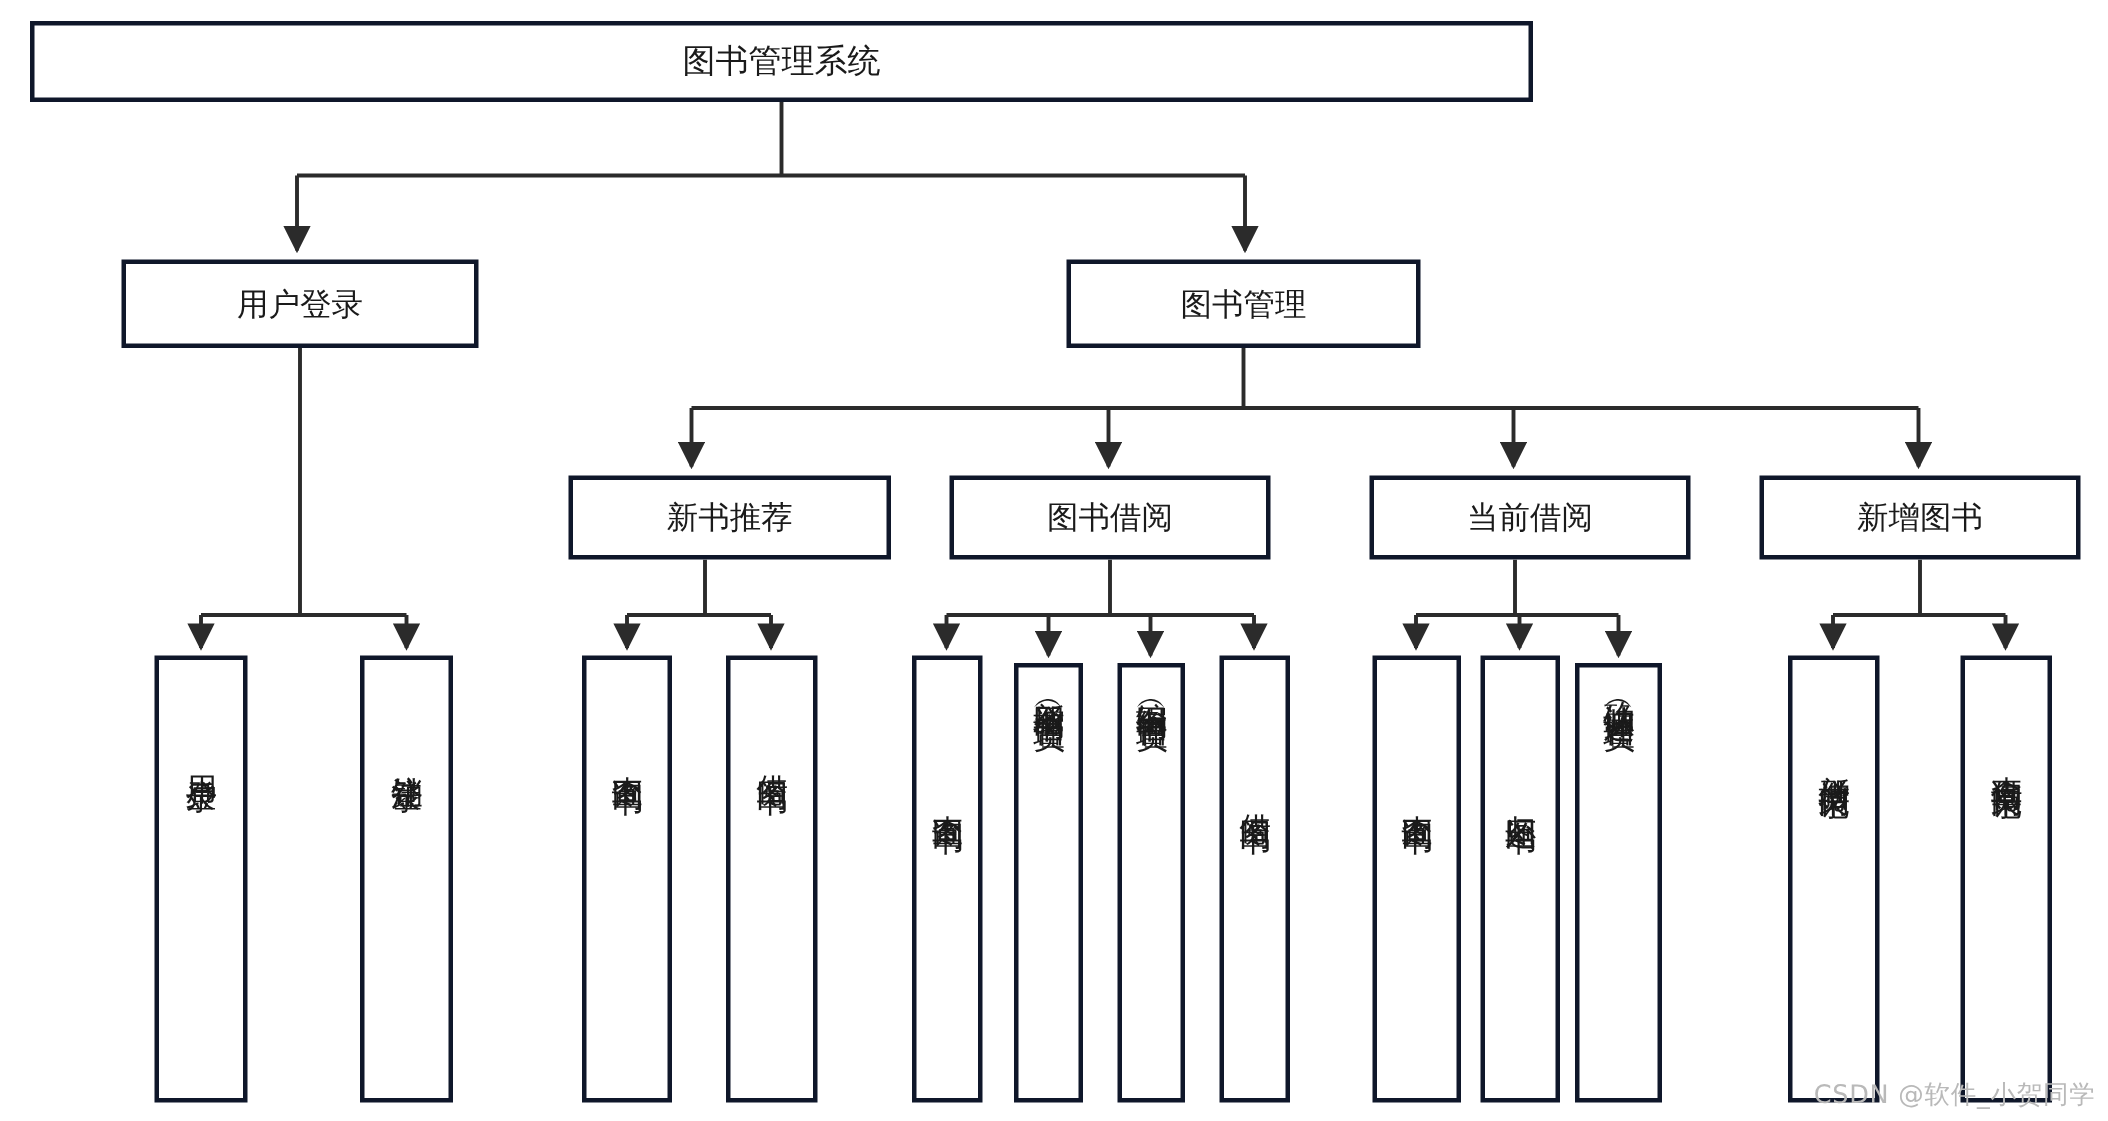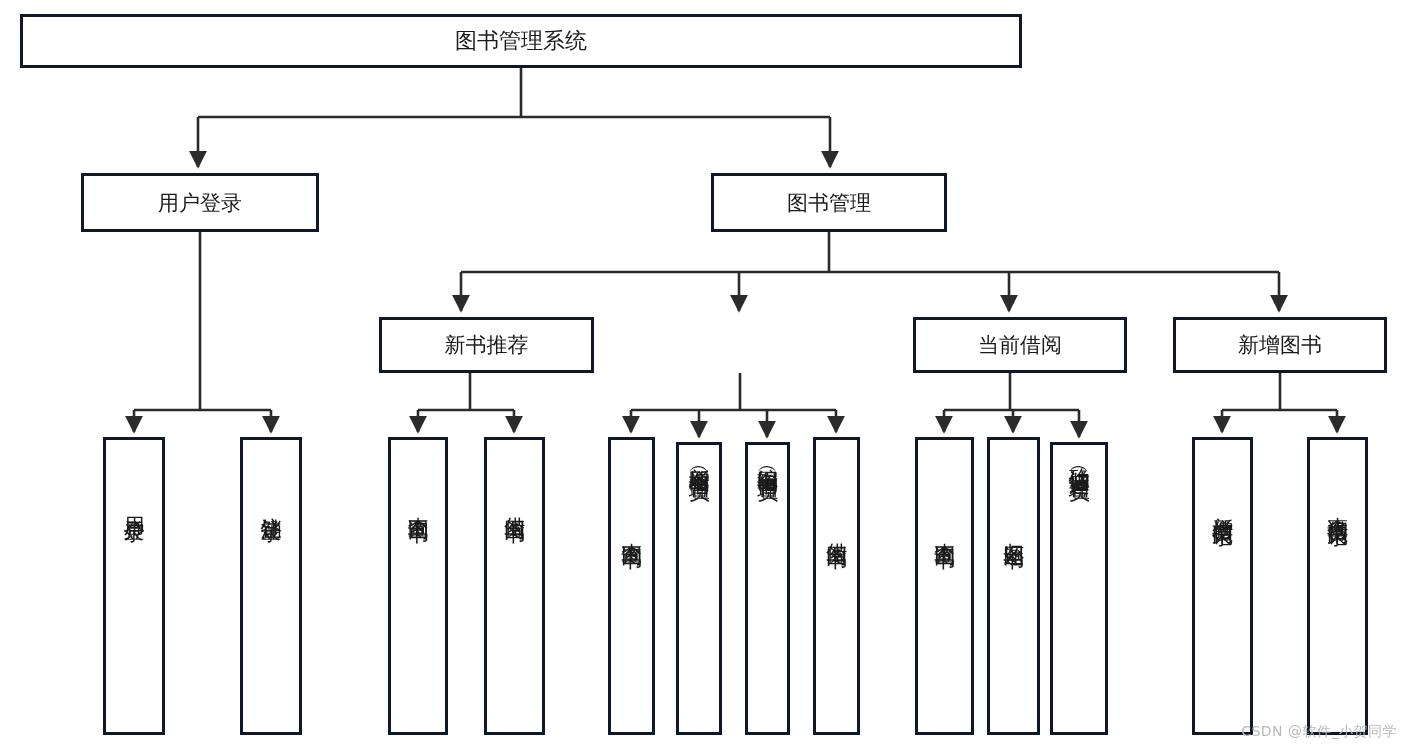--- a/index.html
+++ b/index.html
@@ -69,21 +69,21 @@
   .leaf.mid {
     padding-top: 60px;
   }
   .leaf.mid2 {
     padding-top: 86px;
   }
   .watermark {
     position: absolute;
     right: 8px;
     bottom: 6px;
-    font-size: 14px;
+    font-size: 17px;
     color: #b9b9b9;
     white-space: nowrap;
     letter-spacing: 0.5px;
   }
 </style>
 </head>
 <body>
 
 <div id="canvas">
 
@@ -144,20 +144,23 @@
   <div class="node level2" id="node-user-login" style="left: 81px; top: 173px; width: 238px; height: 59px;">
     <span>用户登录</span>
   </div>
   <div class="node level2" id="node-book-manage" style="left: 711px; top: 173px; width: 236px; height: 59px;">
     <span>图书管理</span>
   </div>
 
   <div class="node level3" id="node-new-book-recommend" style="left: 363px; top: 317px; width: 215px; height: 56px; margin-left: 16px;">
     <span>新书推荐</span>
   </div>
+  <div class="node level3" id="node-book-borrow" style="left: 633px; top: 317px; width: 214px; height: 56px;">
+    <span>图书借阅</span>
+  </div>
   <div class="node level3" id="node-current-borrow" style="left: 903px; top: 317px; width: 214px; height: 56px; margin-left: 10px;">
     <span>当前借阅</span>
   </div>
   <div class="node level3" id="node-borrow-record" style="left: 1173px; top: 317px; width: 214px; height: 56px;">
     <span>新增图书</span>
   </div>
 
   <div class="node leaf mid" id="leaf-0" style="left: 103px; top: 437px; width: 62px; height: 298px;">
     <span class="vlabel">用户登录</span>
   </div>

